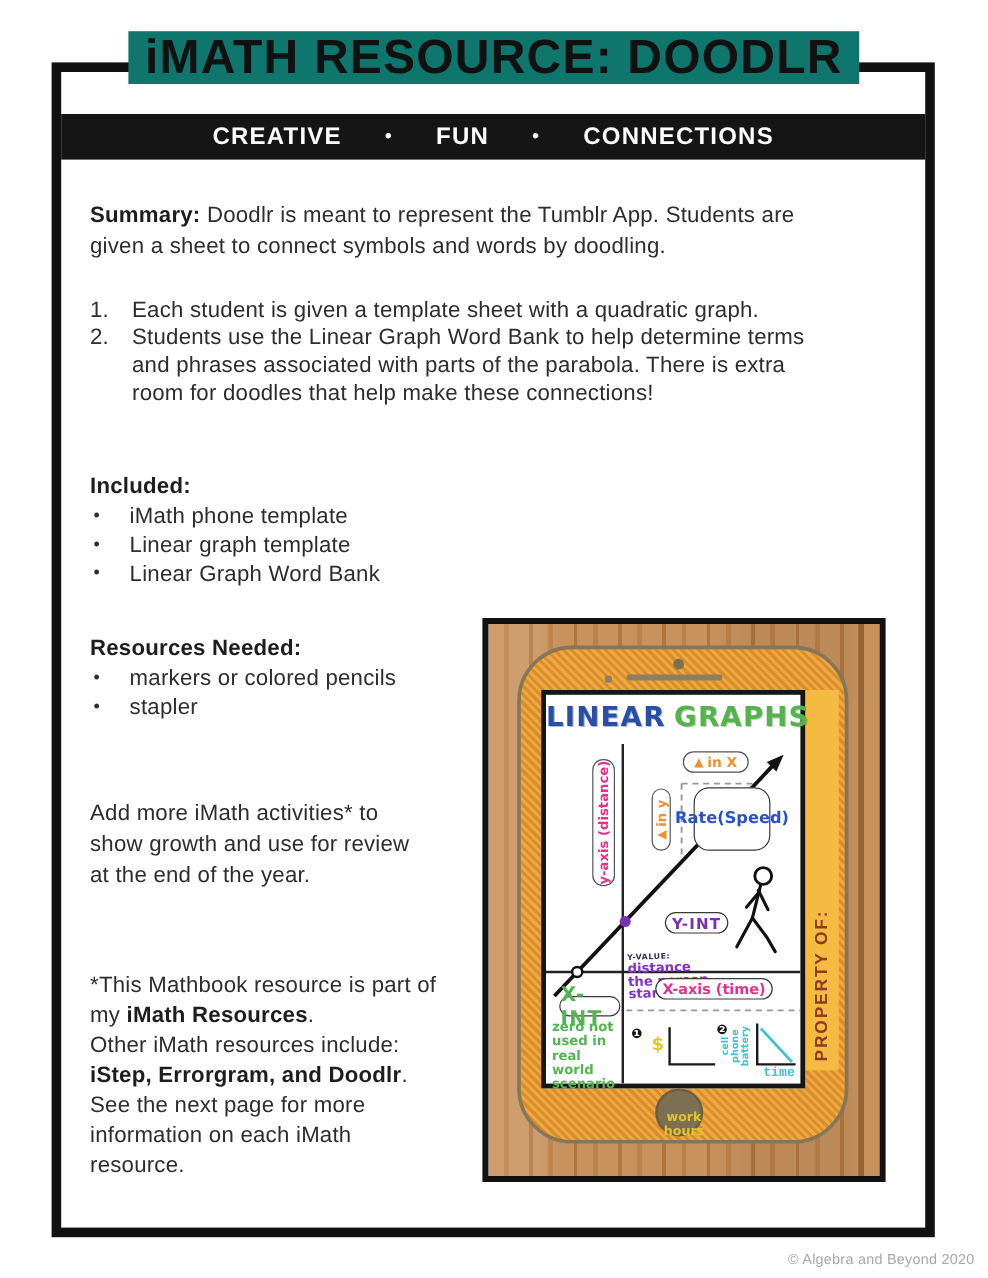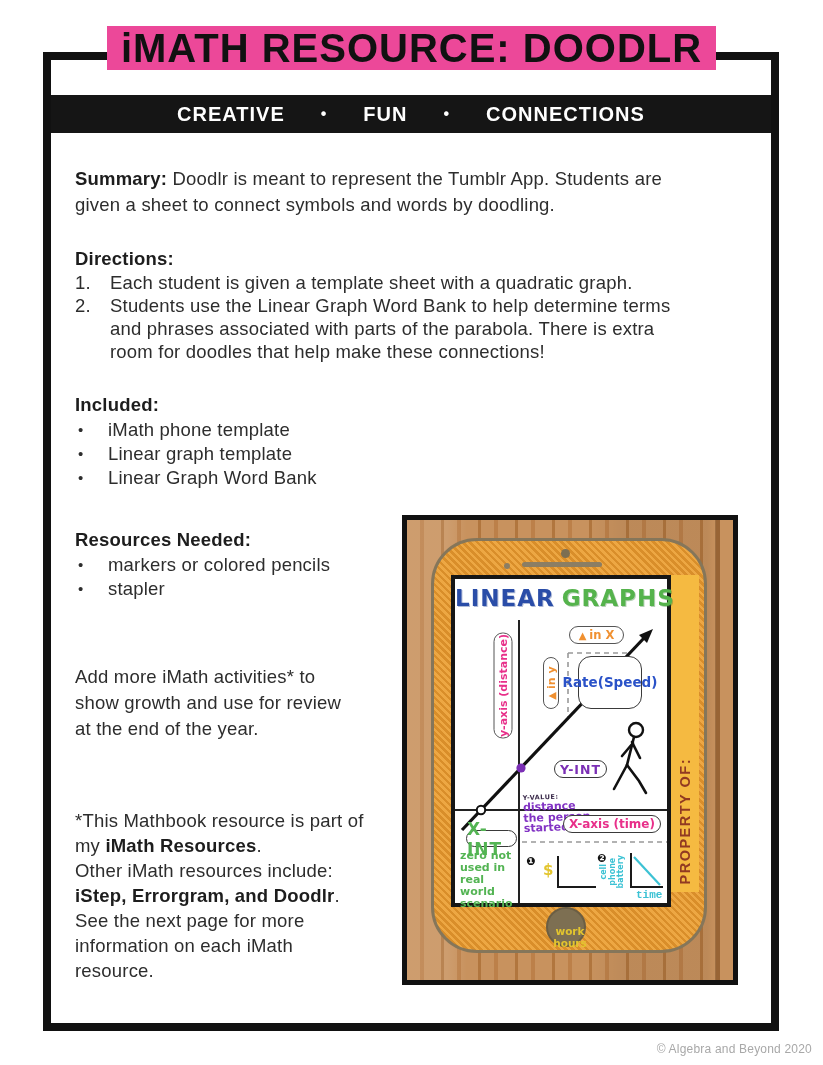--- a/index.html
+++ b/index.html
@@ -11,21 +11,21 @@
   
   .frame {
     position:absolute; left:43px; top:52px; width:736px; height:979px;
     border:8px solid #111;
   }
   .page-title {
     position:absolute; top:26px; left:0; right:0; text-align:center;
     font-size:40px; font-weight:600; letter-spacing:1px; color:#111;
     z-index:3;
   }
-  .page-title span { background:#ec4899; padding:0 14px; }
+  .page-title span { background:#0f766e; padding:0 14px; }
   .banner {
     position:absolute; left:51px; top:95px; width:720px; height:38px;
     background:#151515; display:flex; align-items:center; justify-content:center;
     gap:36px; z-index:2;
   }
   .banner span { color:#fff; font-weight:bold; font-size:20px; letter-spacing:1px; }
   .banner .dot { font-size:16px; }
   
   .tblock { position:absolute; font-size:18.5px; letter-spacing:0.2px; line-height:26px; }
   .pre { white-space:pre-line; }
@@ -99,21 +99,20 @@
     <span>CONNECTIONS</span>
   </div>
 
   <div class="tblock" style="left:75px; top:166px; width:660px;">
     <span class="h">Summary:</span>
     <span class="pre">Doodlr is meant to represent the Tumblr App. Students are
 given a sheet to connect symbols and words by doodling.</span>
   </div>
 
   <div class="tblock" style="left:75px; top:246px; width:680px;">
-    <div class="h" style="line-height:25px;">Directions:</div>
     <div class="drow">
       <span class="num">1.</span>
       <span class="pre">Each student is given a template sheet with a quadratic graph.</span>
     </div>
     <div class="drow">
       <span class="num">2.</span>
       <span class="pre">Students use the Linear Graph Word Bank to help determine terms
 and phrases associated with parts of the parabola. There is extra
 room for doodles that help make these connections!</span>
     </div>
@@ -228,21 +227,21 @@
 
         <div class="wbox" style="left:78px; top:181px; width:53px; height:18px; font-size:12.5px; letter-spacing:1px; color:#7b2fb5;margin-left:21px;">Y-INT</div>
 
         <div class="wnote pre" style="left:68px; top:200px; width:110px; font-size:11px; line-height:10.5px; color:var(--purple); transform:rotate(-2deg);">
           <span style="font-size:6.5px; color:#3a2a4a; letter-spacing:0.5px;">Y-VALUE:</span>
           <span>distance
 the person
 started</span>
         </div>
 
-        <div class="wbox" style="left:108px; top:236px; width:98px; height:18px; font-size:12px; color:var(--pink);">X-axis (time)</div>
+        <div class="wbox" style="left:91px; top:236px; width:98px; height:18px; font-size:12px; color:var(--pink);">X-axis (time)</div>
 
         <div class="wbox" style="left:11px; top:251px; width:51px; height:17px; font-size:17px; letter-spacing:1px; color:var(--green);">X-INT</div>
 
         <div class="wnote pre" style="left:5px; top:271px; width:60px; font-size:11px; line-height:12px; color:var(--green);">zero not
 used in
 real world
 scenario</div>
 
         <div class="wnote" style="left:71px; top:276px; font-size:11px; color:#111;">❶</div>
         <div class="wnote" style="left:88px; top:282px; font-size:15px; color:var(--yellow);">$</div>

